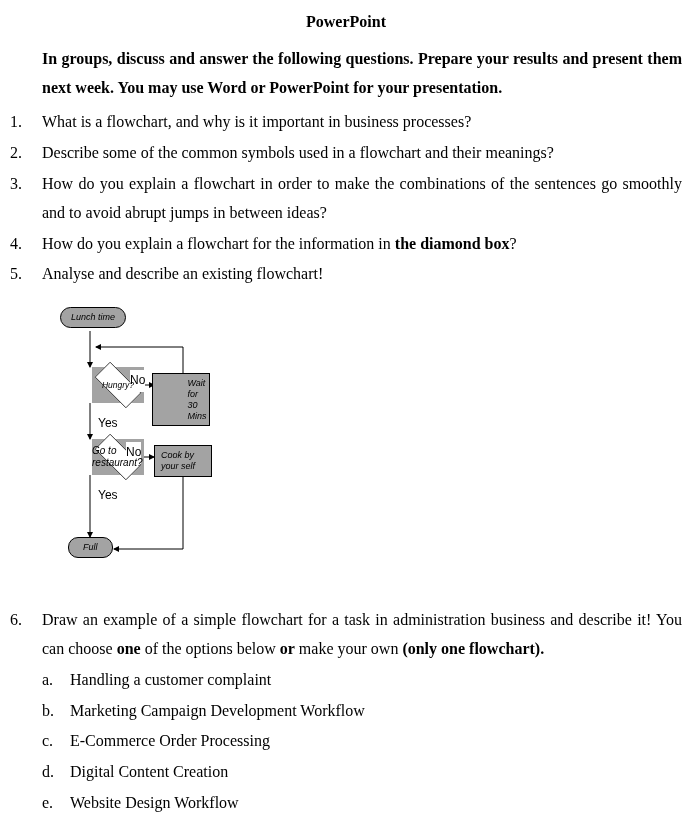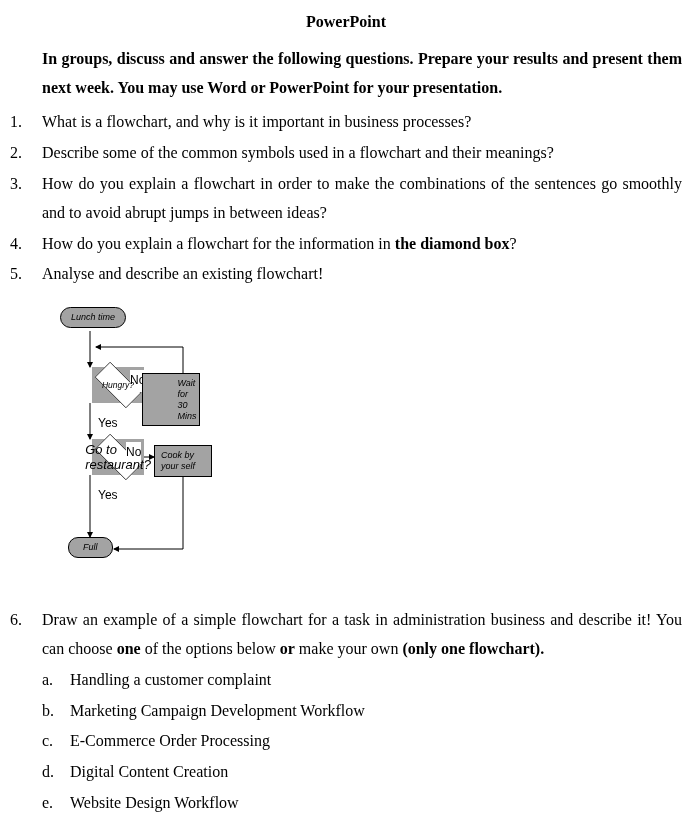--- a/index.html
+++ b/index.html
@@ -166,25 +166,25 @@
 
   <div class="fc-box fc-terminal" style="left:10px; top:0;">Lunch time</div>
 
   <div class="fc-box fc-decision" style="left:14px; top:60px;">
     <div class="diamond"></div>
     <div class="label">Hungry?</div>
   </div>
   <div class="fc-label" style="left:80px; top:63px;">No</div>
   <div class="fc-label" style="left:48px; top:106px;">Yes</div>
 
-  <div class="fc-box fc-process" style="left:92px; top:66px;padding-left:38px;">Wait for 30 Mins</div>
+  <div class="fc-box fc-process" style="left:102px; top:66px;padding-left:38px;">Wait for 30 Mins</div>
 
   <div class="fc-box fc-decision" style="left:14px; top:132px;">
     <div class="diamond"></div>
-    <div class="label" style="font-size:13px;">Go to restaurant?</div>
+    <div class="label" style="font-size:10px;">Go to restaurant?</div>
   </div>
   <div class="fc-label" style="left:76px; top:135px;">No</div>
   <div class="fc-label" style="left:48px; top:178px;">Yes</div>
 
   <div class="fc-box fc-process" style="left:104px; top:138px;">Cook by your self</div>
 
   <div class="fc-box fc-terminal" style="left:18px; top:230px; padding:4px 14px;border-radius:10px;">Full</div>
 </div>
 
 <ol class="question-list" start="6" style="counter-reset: qnum 5;">

